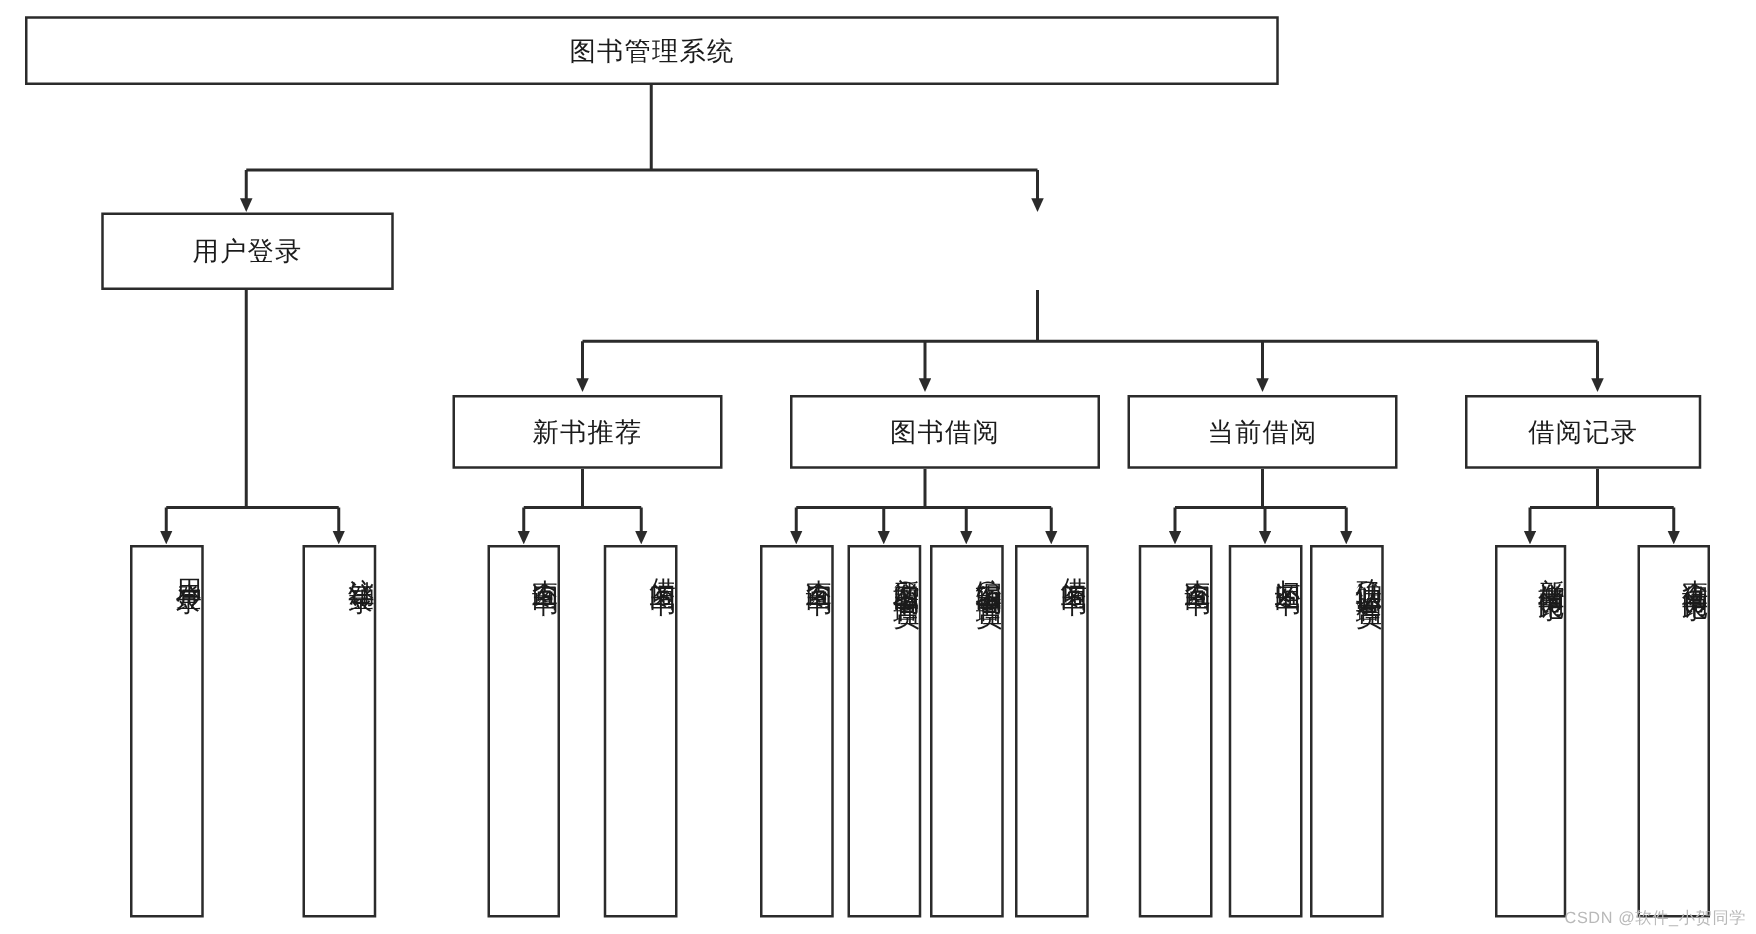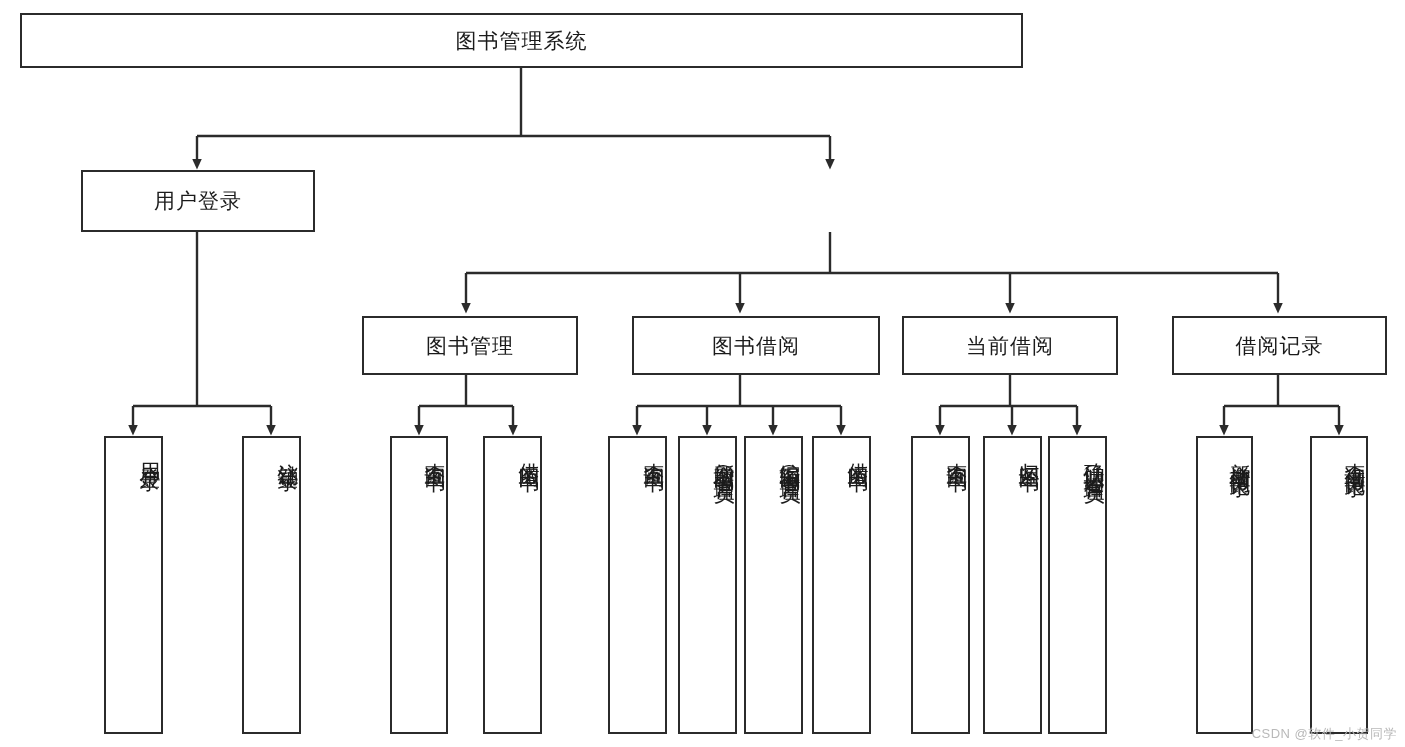--- a/index.html
+++ b/index.html
@@ -66,24 +66,24 @@
       <path d="M1224,406 L1339,406"></path>
       <path d="M1224,406 L1224,426" marker-end="url(#ah)"></path>
       <path d="M1339,406 L1339,426" marker-end="url(#ah)"></path>
     </g>
   </svg>
 
   <div class="node h" style="left:20px;top:13px;width:1003px;height:55px;">图书管理系统</div>
 
   <div class="node h" style="left:81px;top:170px;width:234px;height:62px;">用户登录</div>
 
-  <div class="node h" style="left:362px;top:316px;width:216px;height:59px;">图书管理</div>
+  <div class="node h" style="left:362px;top:316px;width:216px;height:59px;">新书推荐</div>
   <div class="node h" style="left:632px;top:316px;width:248px;height:59px;">图书借阅</div>
   <div class="node h" style="left:902px;top:316px;width:216px;height:59px;font-family:Liberation Mono, monospace;">当前借阅</div>
-  <div class="node h" style="left:1172px;top:316px;width:215px;height:59px;">借阅记录</div>
+  <div class="node h" style="left:1172px;top:316px;width:189px;height:59px;">借阅记录</div>
 
   <div class="node v" style="left:104px;top:436px;width:59px;height:298px;">用户登录</div>
   <div class="node v" style="left:242px;top:436px;width:59px;height:298px;">注销登录</div>
 
   <div class="node v" style="left:390px;top:436px;width:58px;height:298px;">查询图书</div>
   <div class="node v" style="left:483px;top:436px;width:59px;height:298px;">借阅图书</div>
 
   <div class="node v" style="left:608px;top:436px;width:59px;height:298px;">查询图书</div>
   <div class="node v" style="left:678px;top:436px;width:59px;height:298px;">新增图书（管理员）</div>
   <div class="node v" style="left:744px;top:436px;width:59px;height:298px;">编辑图书（管理员）</div>

